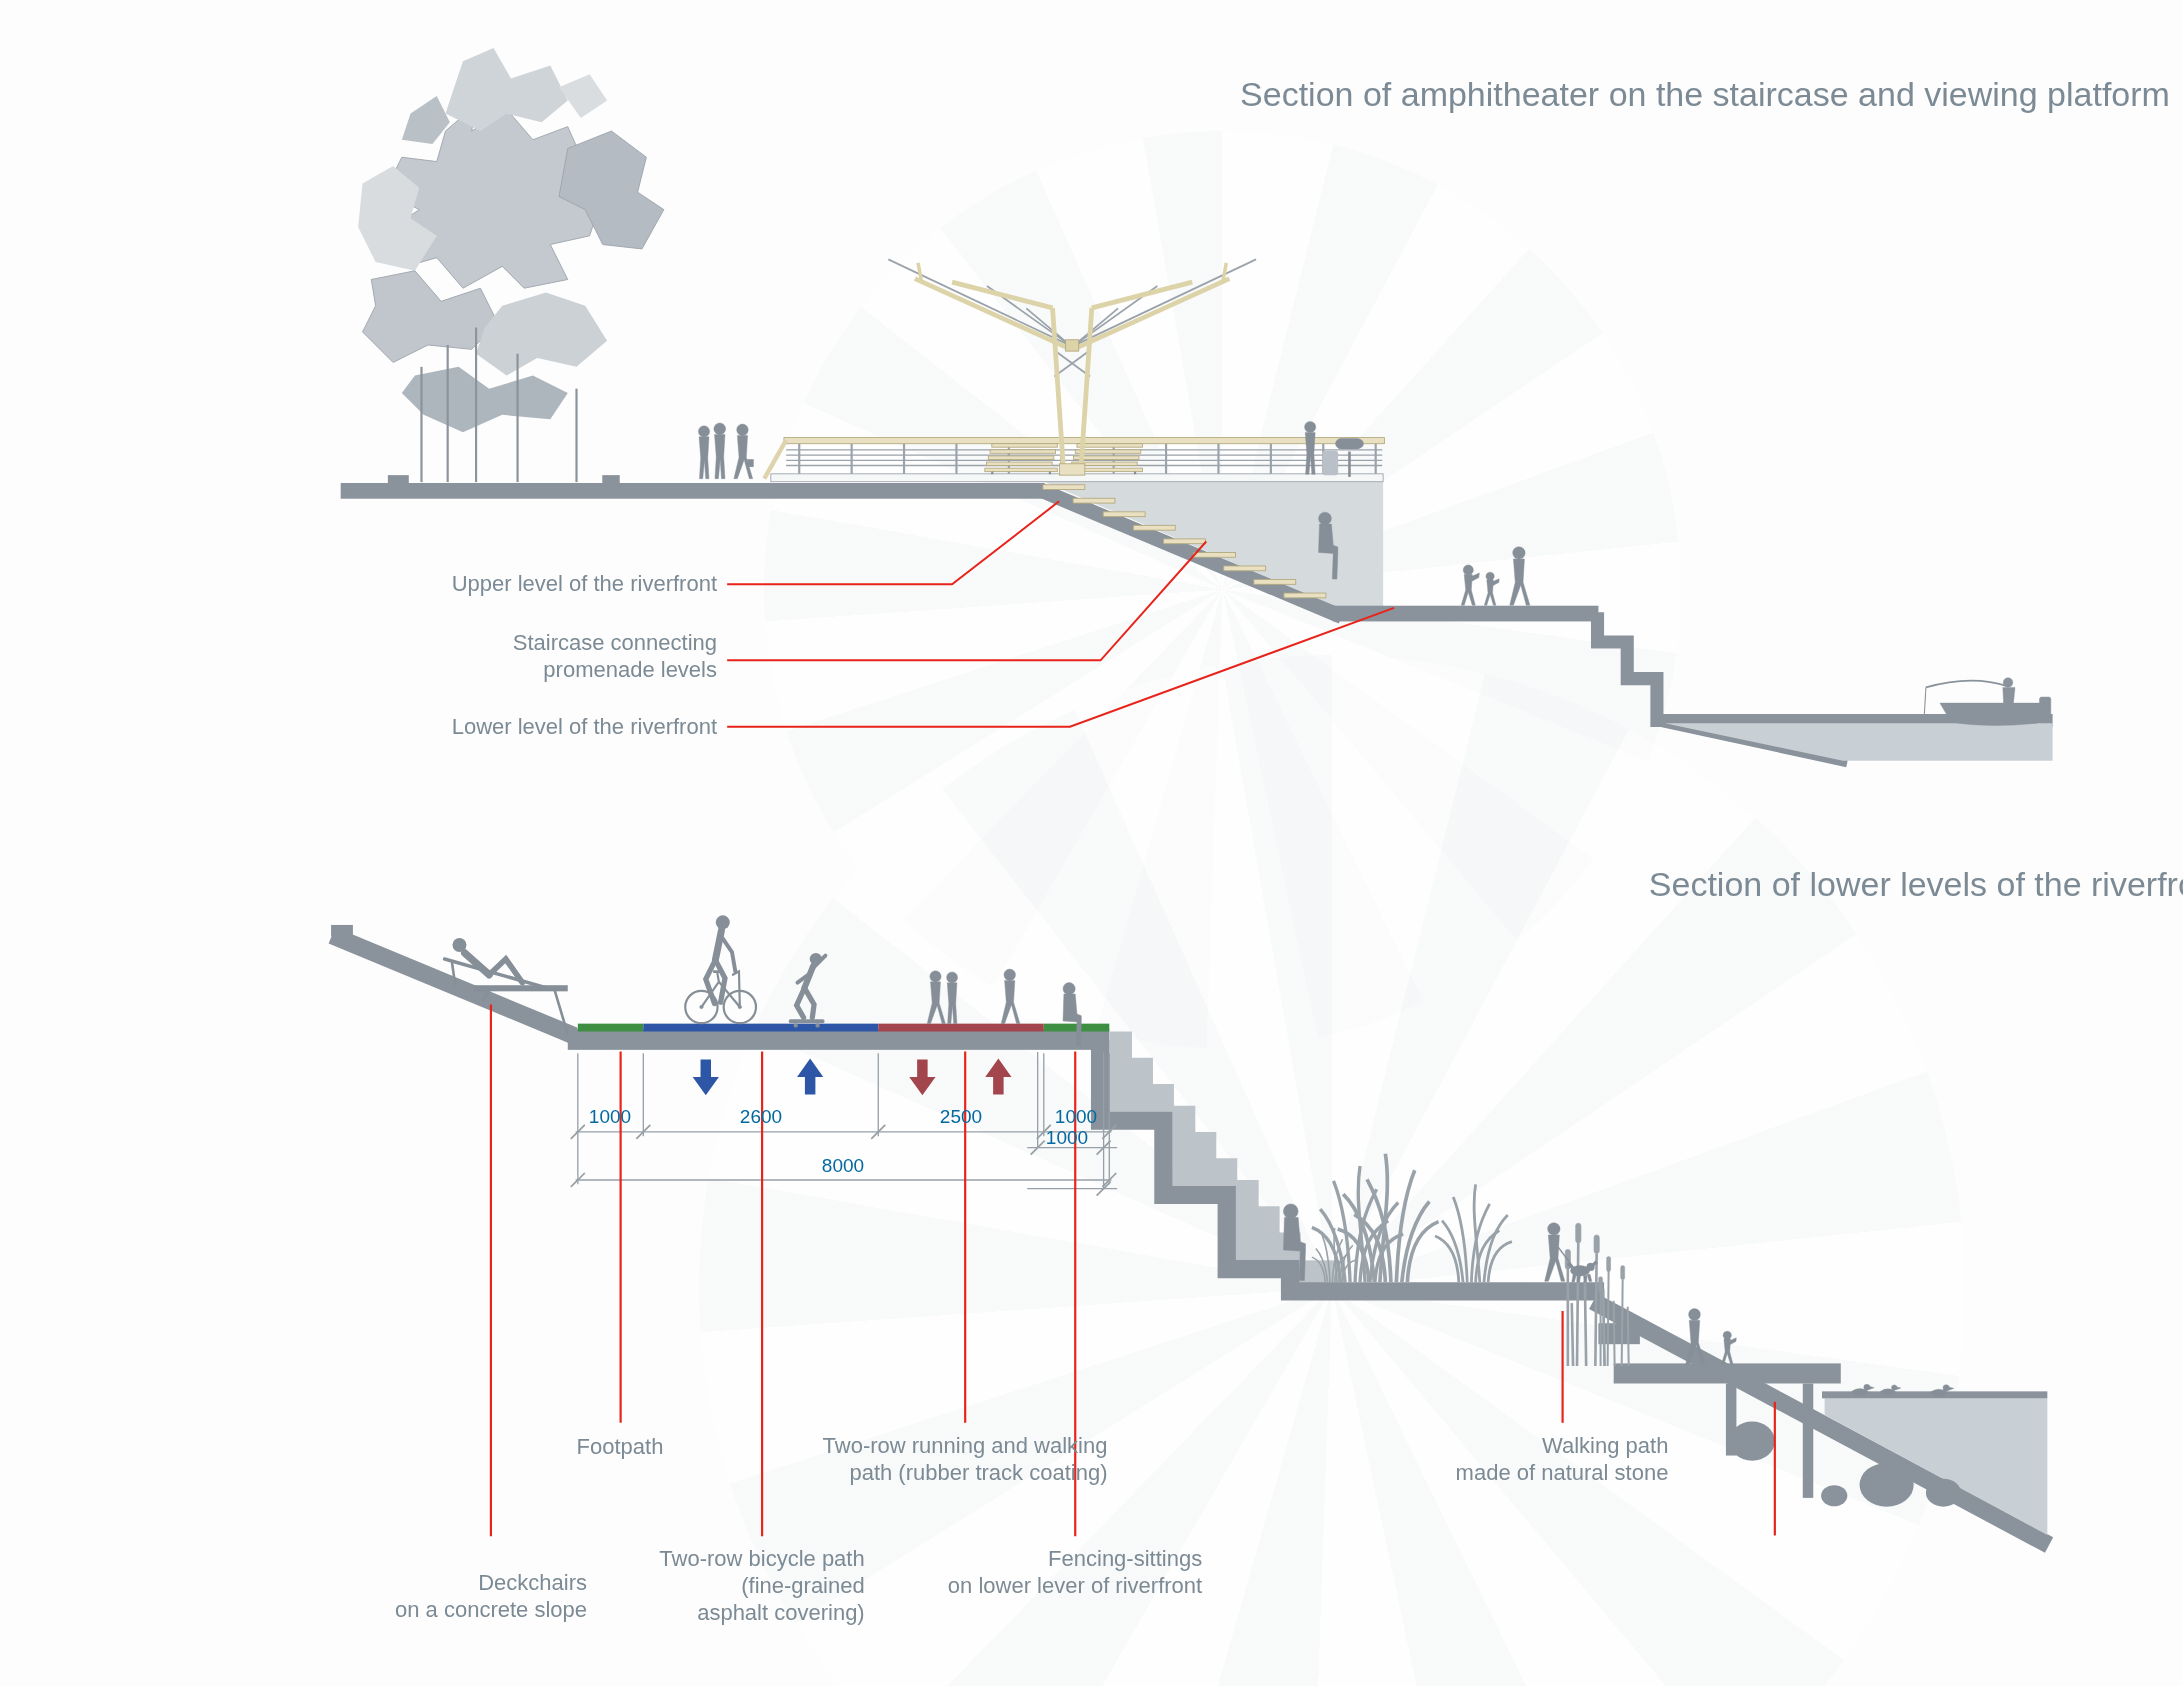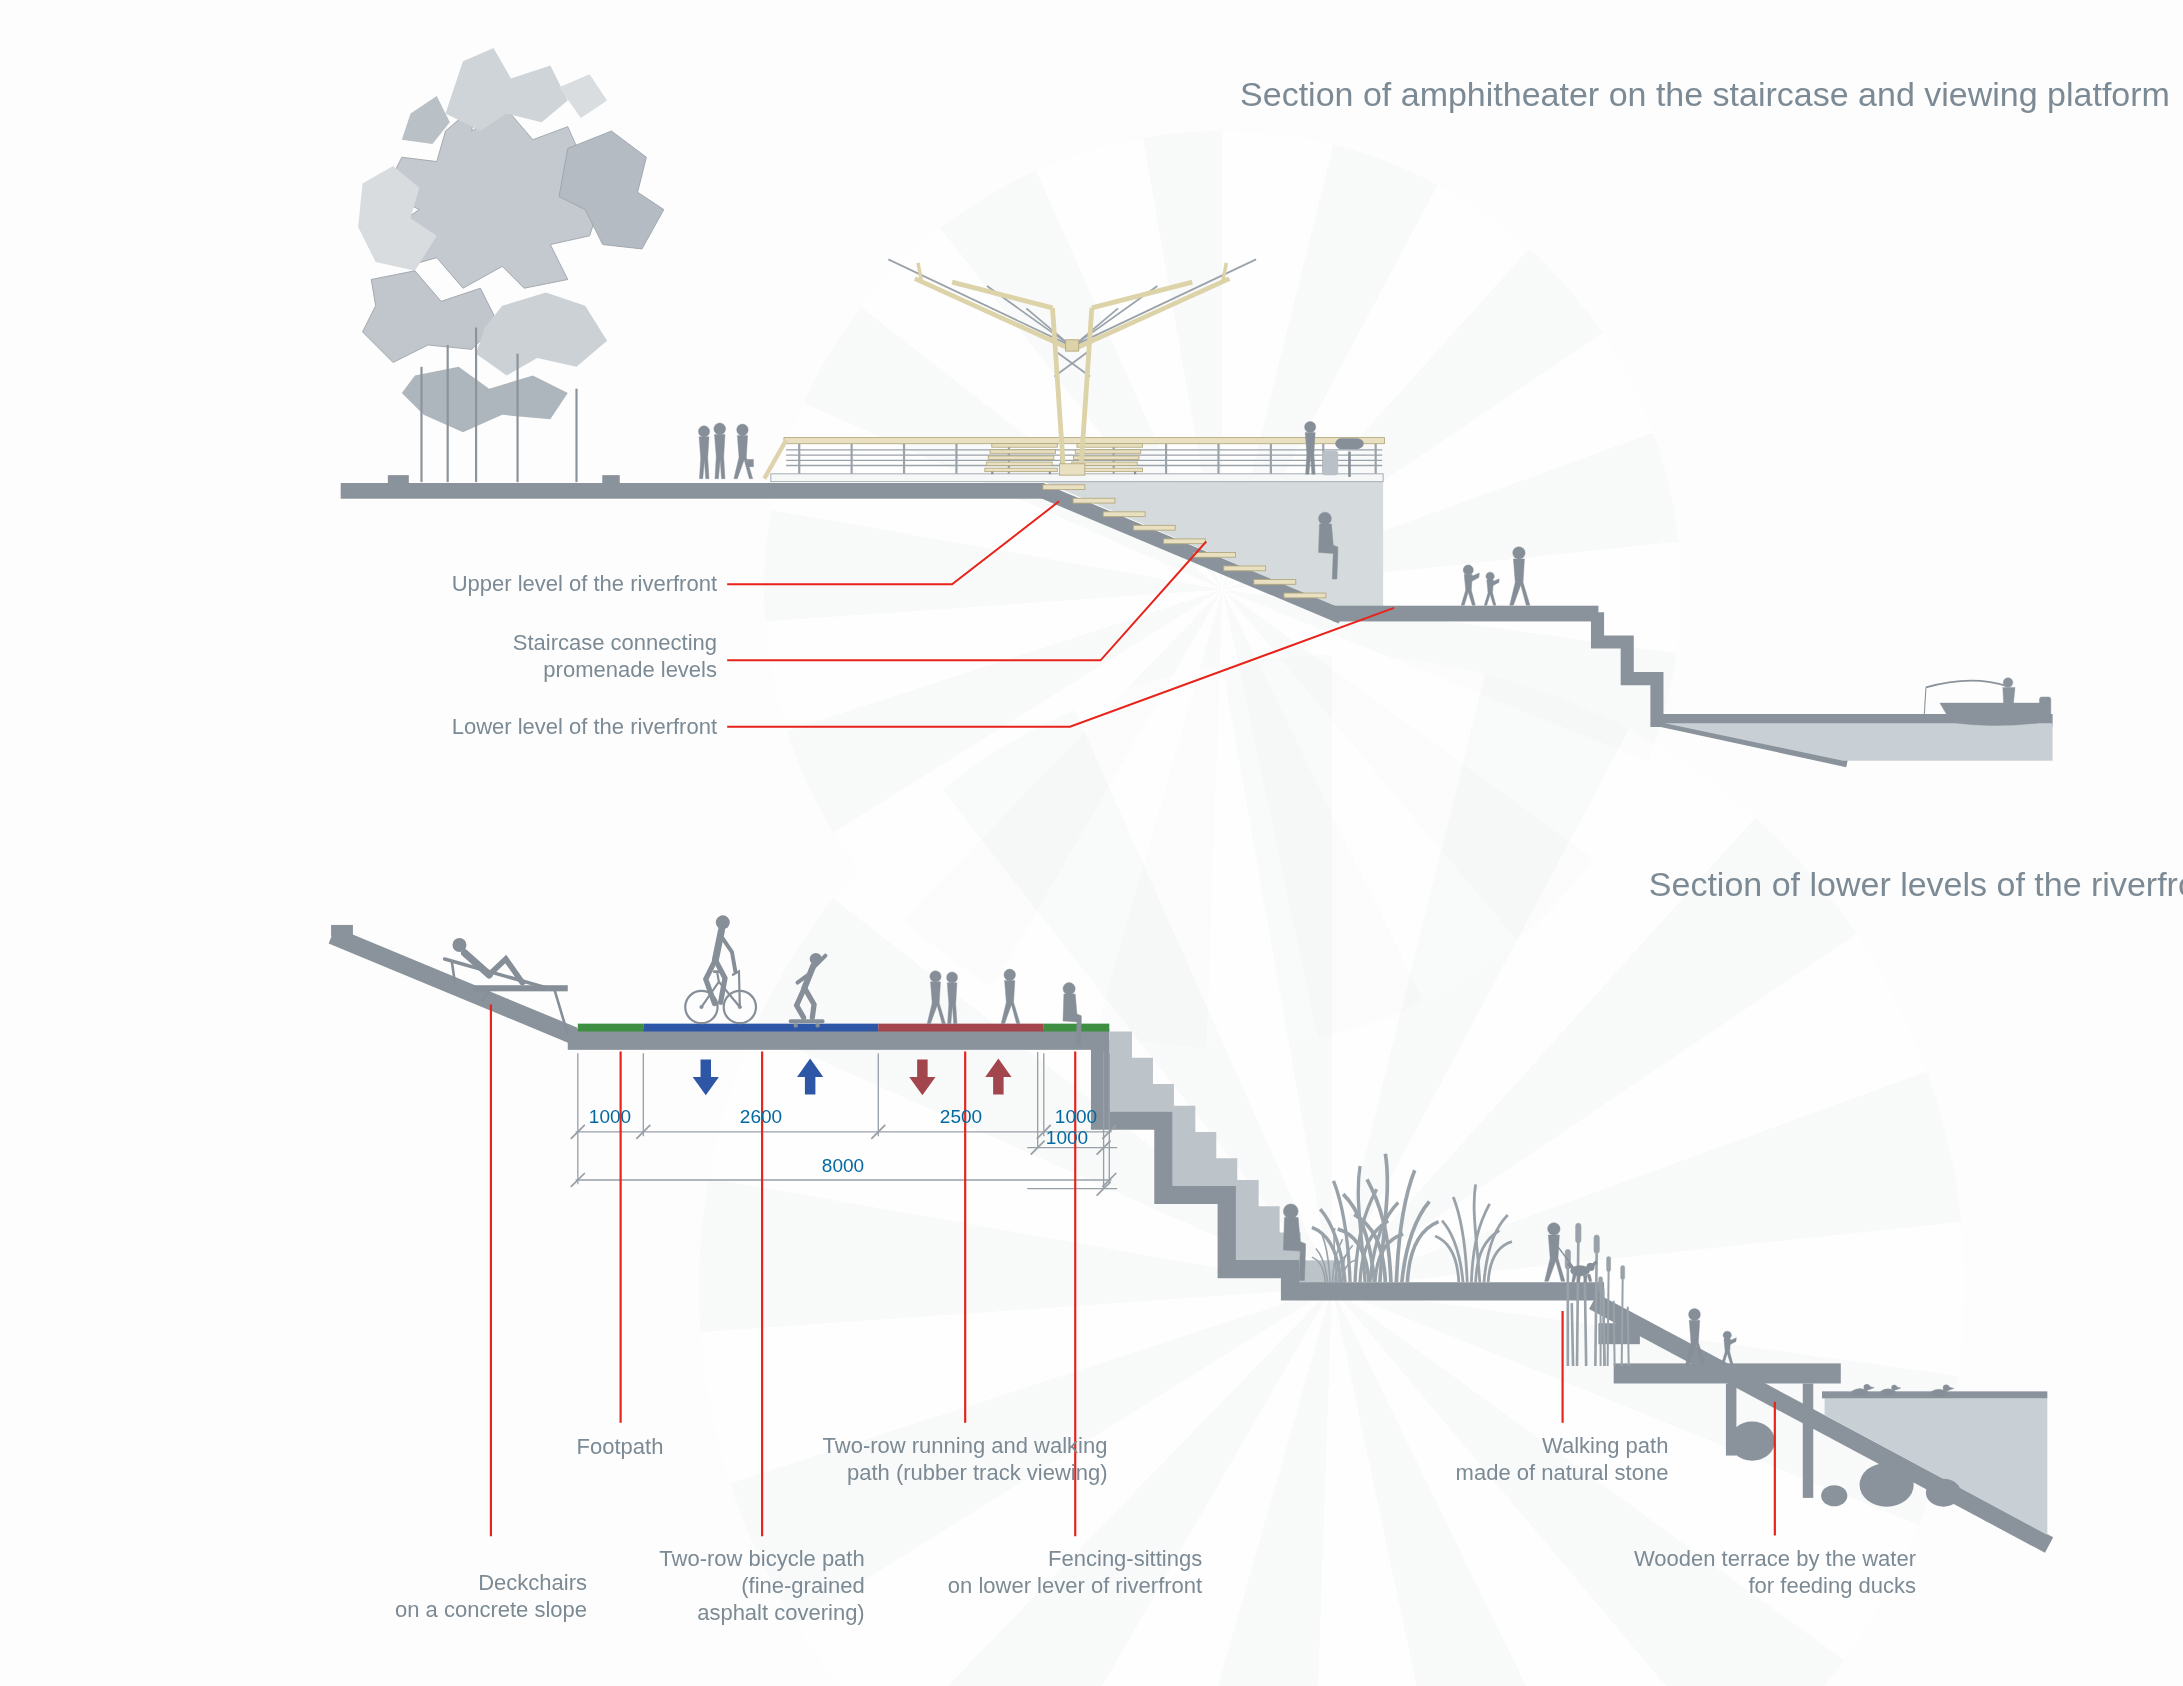--- a/index.html
+++ b/index.html
@@ -401,42 +401,38 @@
   <div class="txt lbl right" style="right:1685px;top:570px;">Upper level of the riverfront</div>
   <div class="txt lbl right" style="right:1685px;top:629px;">
     <div>Staircase connecting</div>
     <div>promenade levels</div>
   </div>
   <div class="txt lbl right" style="right:1685px;top:713px;">Lower level of the riverfront</div>
 
   <div class="txt lbl center" style="left:620px;top:1433px;">Footpath</div>
   <div class="txt lbl center" style="left:965px;top:1432px;">
     <div>Two-row running and walking</div>
-    <div>path (rubber track viewing)</div>
+    <div>path (rubber track coating)</div>
   </div>
   <div class="txt lbl center" style="left:1562px;top:1432px;">
     <div>Walking path</div>
     <div>made of natural stone</div>
   </div>
   <div class="txt lbl center" style="left:491px;top:1545px;margin-top:24px;">
     <div>Deckchairs</div>
     <div>on a concrete slope</div>
   </div>
   <div class="txt lbl center" style="left:762px;top:1545px;">
     <div>Two-row bicycle path</div>
     <div>(fine-grained</div>
     <div>asphalt covering)</div>
   </div>
   <div class="txt lbl center" style="left:1075px;top:1545px;">
     <div>Fencing-sittings</div>
     <div>on lower lever of riverfront</div>
-  </div>
-  <div class="txt lbl center" style="left:1775px;top:1545px;">
-    <div>Wooden terrace by the water</div>
-    <div>for feeding ducks</div>
   </div>
 
   <div class="dim" style="left:610px;top:1106px;">1000</div>
   <div class="dim" style="left:761px;top:1106px;">2600</div>
   <div class="dim" style="left:961px;top:1106px;">2500</div>
   <div class="dim" style="left:1076px;top:1106px;">1000</div>
   <div class="dim" style="left:843px;top:1155px;">8000</div>
   <div class="dim" style="left:1067px;top:1127px;">1000</div>
 </div>
 

